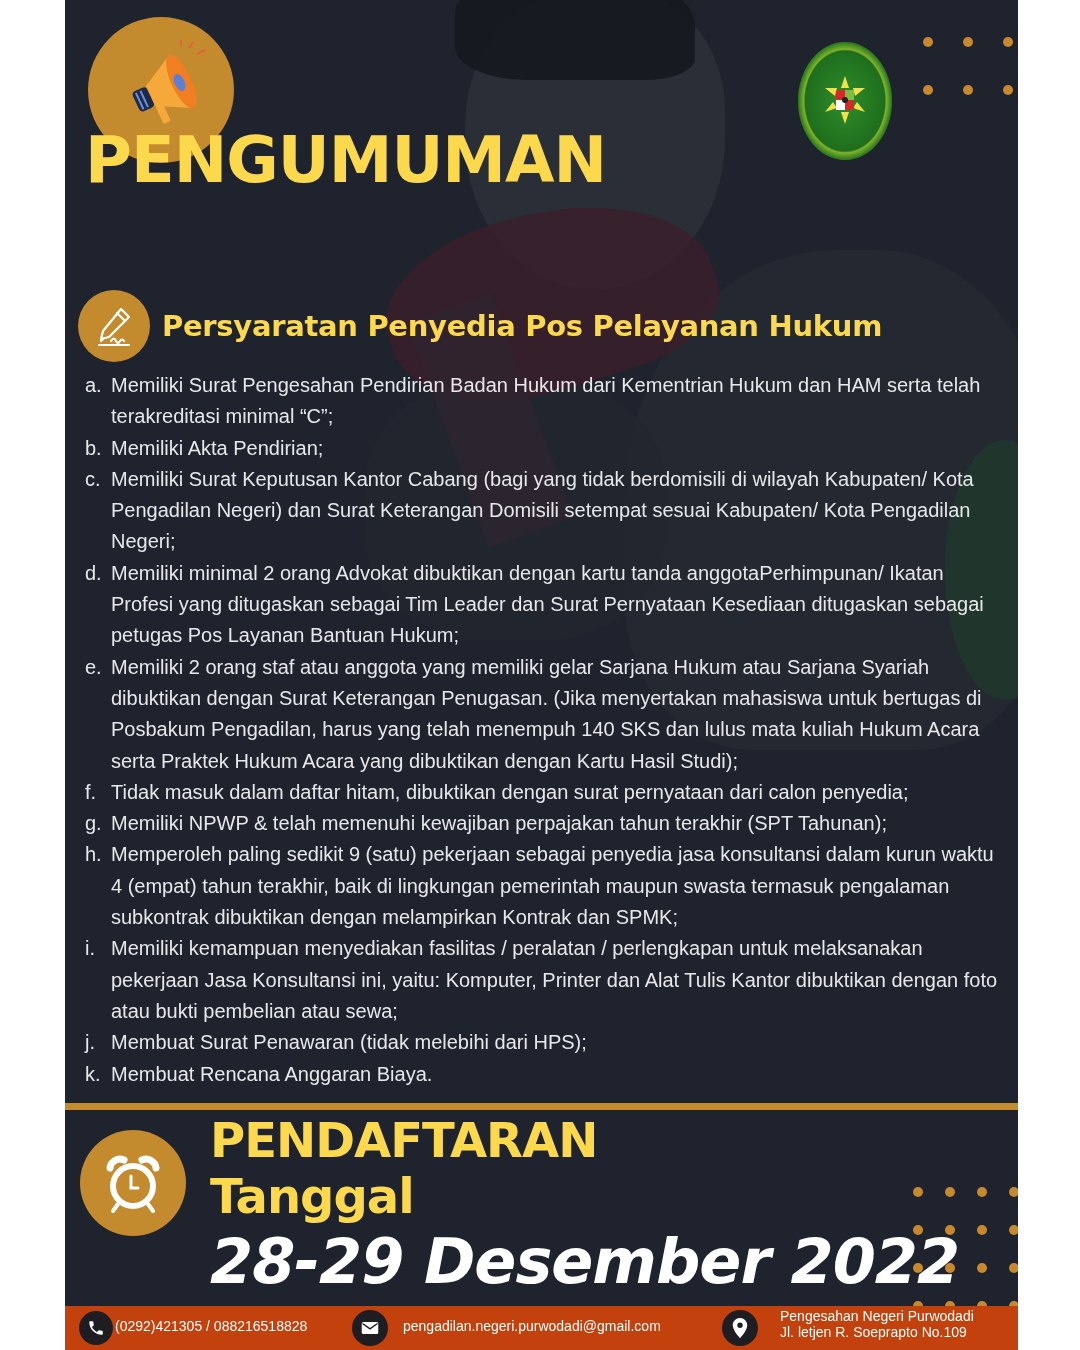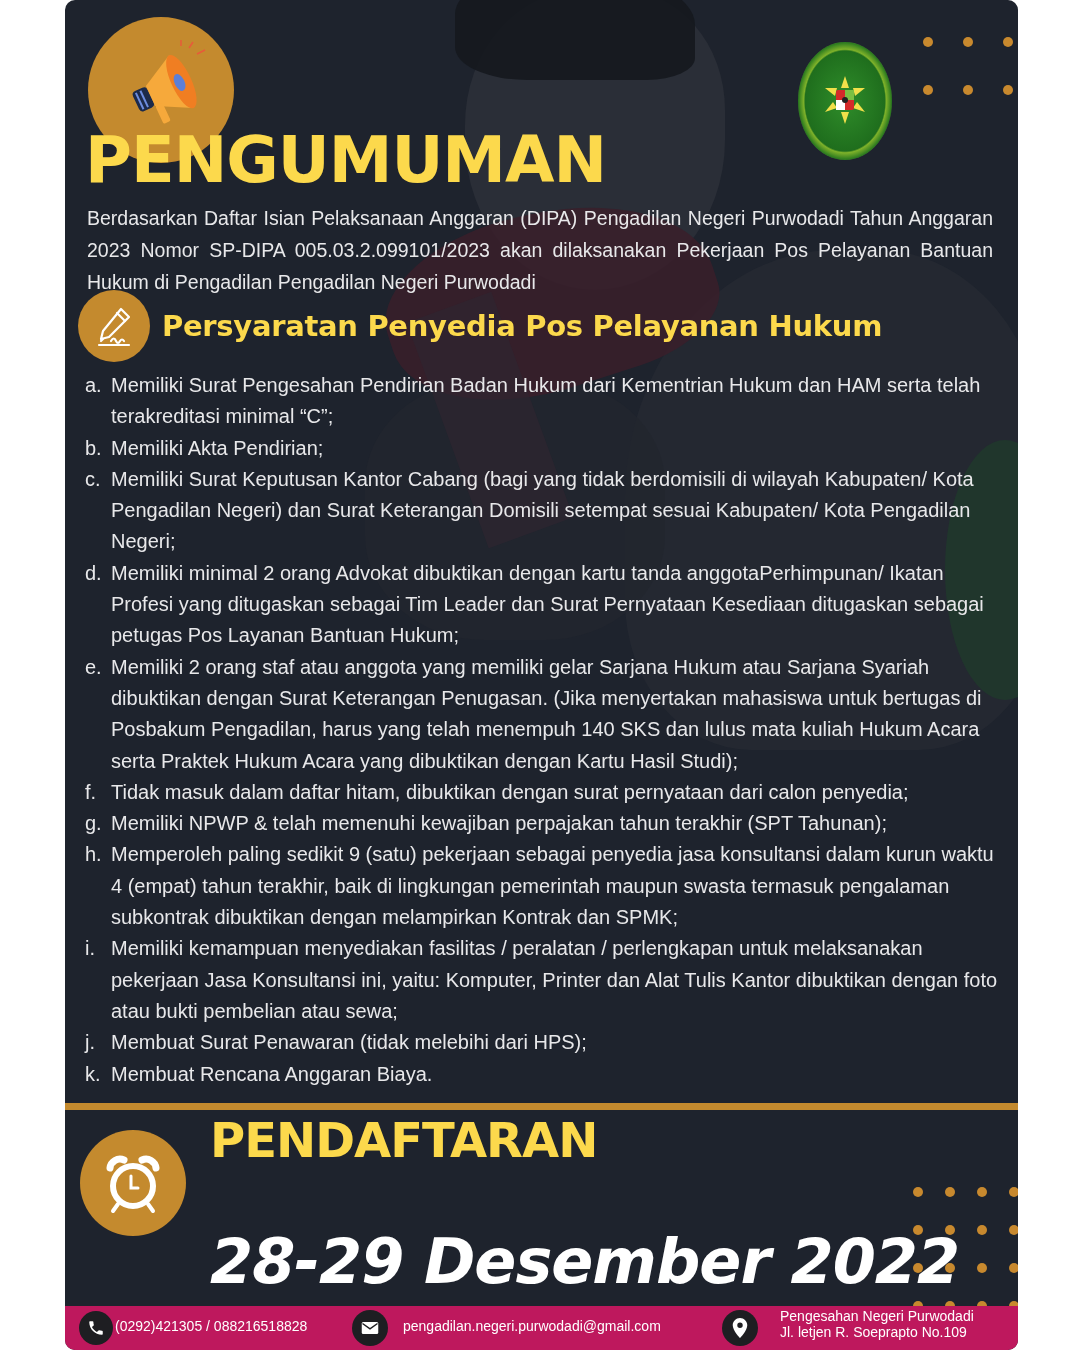--- a/index.html
+++ b/index.html
@@ -1,21 +1,21 @@
 <!DOCTYPE html>
 <html><head>
 <meta charset="utf-8">
 <style>
   * { box-sizing: border-box; margin: 0; padding: 0; }
   html, body { width: 1080px; height: 1350px; background: #ffffff; overflow: hidden; }
   body { font-family: "DejaVu Sans", sans-serif; position: relative; }
 
   .poster {
     position: absolute; left: 65px; top: 0; width: 953px; height: 1350px;
-    background: #1e232d; overflow: hidden; border-radius: 10px;
+    background: #1e232d; overflow: hidden;
   }
   
   .bg-figure { position: absolute; pointer-events: none; }
   .bg-red { left: 320px; top: 210px; width: 330px; height: 180px; background: #3a1e2a; border-radius: 40% 60% 30% 50%; opacity: .85; transform: rotate(-18deg); }
   .bg-head { left: 400px; top: -10px; width: 260px; height: 300px; background: #2d3139; border-radius: 45% 40% 50% 50%; opacity: .8; }
   .bg-hair { left: 390px; top: -30px; width: 240px; height: 110px; background: #15181e; border-radius: 40% 50% 20% 30%; opacity: .9; }
   .bg-body { left: 560px; top: 250px; width: 420px; height: 500px; background: #272b33; border-radius: 50% 40% 30% 30%; opacity: .7; }
   .bg-green { left: 880px; top: 440px; width: 120px; height: 260px; background: #1f3a2c; border-radius: 50%; opacity: .8; }
   .bg-dark2 { left: 300px; top: 380px; width: 300px; height: 260px; background: #22262e; border-radius: 40%; opacity: .8; }
   .bg-wedge { left: 380px; top: 300px; width: 90px; height: 240px; background: #2f2530; transform: rotate(-20deg); opacity: .7; }
@@ -72,21 +72,21 @@
   .reg-sub {
     position: absolute; left: 145px; top: 1170px; font-weight: bold; font-size: 48px; color: #fcd94c;
     font-family: "DejaVu Sans", sans-serif; letter-spacing: -1px; line-height: 1.1;
   }
   .reg-date {
     position: absolute; left: 145px; top: 1228px; font-weight: bold; font-size: 62px; color: #ffffff;
     font-family: "DejaVu Sans", sans-serif; letter-spacing: -1px; line-height: 1.1; font-style: italic;
   }
 
   .footer {
-    position: absolute; left: 0; top: 1306px; width: 953px; height: 44px; background: #be185d;
+    position: absolute; left: 0; top: 1306px; width: 953px; height: 44px; background: #c2410c;
   }
   .f-icon {
     position: absolute; top: 5px; width: 34px; height: 34px; border-radius: 50%; background: #1e1e22;
     display: flex; align-items: center; justify-content: center;
   }
   .f-text { position: absolute; color: #ffffff; font-size: 14px; font-family: "Liberation Sans", sans-serif; }
 </style>
 </head>
 <body>
 
@@ -140,21 +140,20 @@
     <span></span>
       <span></span>
       <span></span>
       <span></span>
       <span></span>
       <span></span>
   </div>
 
   <h1 class="title">PENGUMUMAN</h1>
 
-  <p class="intro">Berdasarkan Daftar Isian Pelaksanaan Anggaran (DIPA) Pengadilan Negeri Purwodadi Tahun Anggaran 2023 Nomor SP-DIPA 005.03.2.099101/2023 akan dilaksanakan Pekerjaan Pos Pelayanan Bantuan Hukum di Pengadilan Pengadilan Negeri Purwodadi</p>
 
   <div class="section-head">
     <div class="pen-circle">
       <svg width="46" height="46" viewBox="0 0 46 46" fill="none" stroke="#ffffff" stroke-width="2.2" stroke-linecap="round" stroke-linejoin="round">
         <path d="M30 6 L38 14 L18 34 L10 36 L12 28 Z"></path>
         <line x1="26" y1="10" x2="34" y2="18"></line>
         <path d="M12 36 L10 38"></path>
         <path d="M20 38 q3 -5 5 0 q2 4 4 0 q2 -3 4 0"></path>
         <line x1="8" y1="42" x2="38" y2="42"></line>
       </svg>
@@ -216,20 +215,21 @@
       <circle cx="35" cy="38" r="20" stroke-width="6"></circle>
       <path d="M12 20 a10 10 0 0 1 14 -8" stroke-width="7"></path>
       <path d="M58 20 a10 10 0 0 0 -14 -8" stroke-width="7"></path>
       <polyline points="33,28 33,40 40,40" stroke-width="3"></polyline>
       <line x1="20" y1="56" x2="15" y2="63" stroke-width="4"></line>
       <line x1="50" y1="56" x2="55" y2="63" stroke-width="4"></line>
     </svg>
   </div>
 
   <div class="reg-title">PENDAFTARAN</div>
+  <div class="reg-sub">Tanggal</div>
   <div class="reg-date">28-29 Desember 2022</div>
 
   <div class="dots dots-bottom">
     <span></span>
       <span></span>
       <span></span>
       <span></span>
     <span></span>
       <span></span>
       <span></span>

